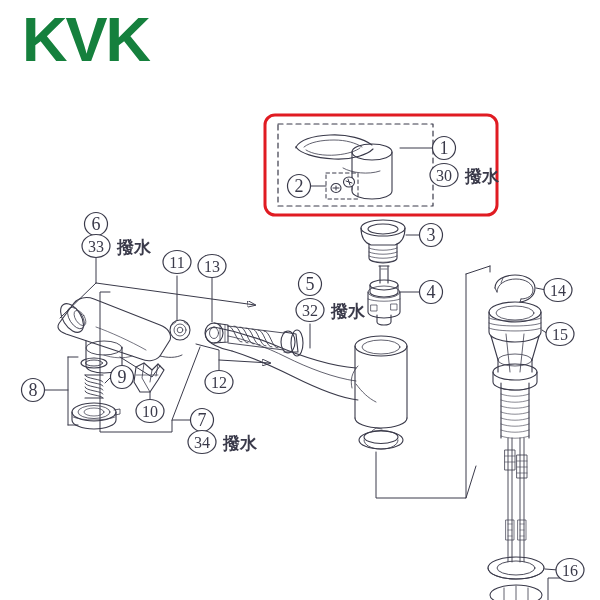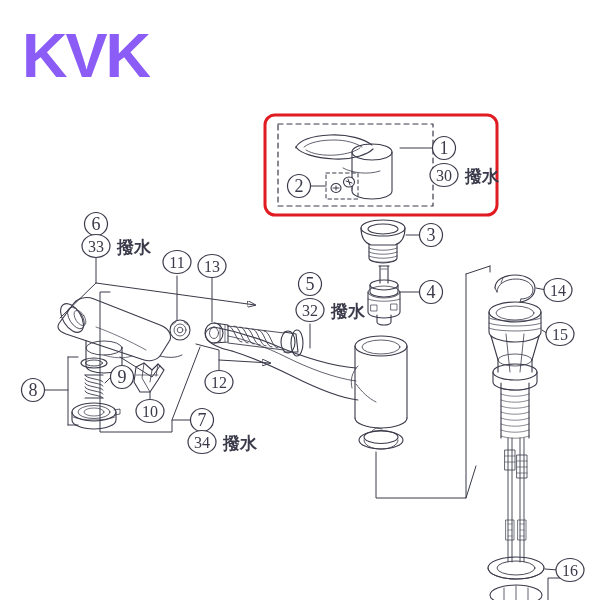--- a/index.html
+++ b/index.html
@@ -17,26 +17,26 @@
   #page {
     position: absolute;
     left: 0; top: 0;
     width: 600px;
     height: 600px;
     background: #ffffff;
   }
   #brand-logo {
     position: absolute;
     left: 22px;
-    top: 24px;
+    top: 8px;
     font-family: "Liberation Sans", sans-serif;
     font-weight: bold;
     font-size: 63px;
     letter-spacing: -2px;
-    color: #8b5cf6;
+    color: #15803d;
     line-height: 1;
     user-select: none;
   }
   #diagram-svg {
     position: absolute;
     left: 0;
     top: 0;
   }
 </style>
 </head>

